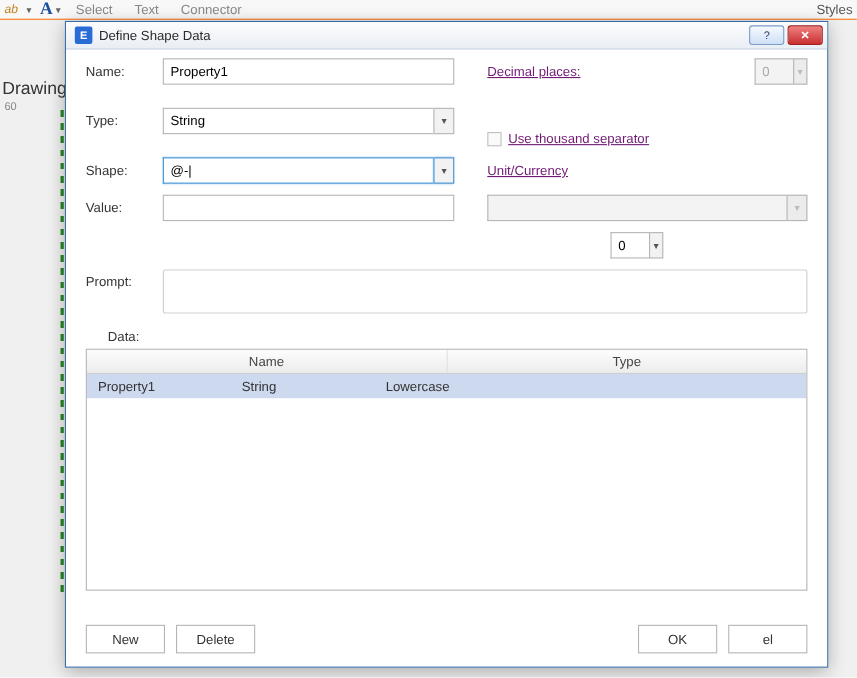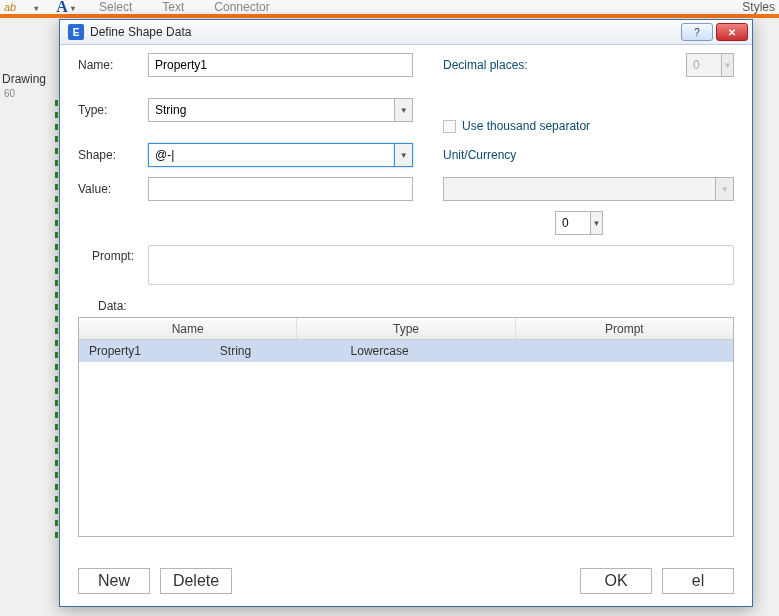--- a/index.html
+++ b/index.html
@@ -13,24 +13,24 @@
     height: 616px;
     overflow: hidden;
     position: relative;
   }
   
   .bg-toolbar {
     position: absolute;
     top: 0; left: 0; right: 0;
     height: 18px;
     background: #f8f8f8;
-    border-bottom: 4px solid #f97316;
-    display: flex;
-    align-items: center;
-    gap: 18px;
+    border-bottom: 1px solid #f97316;
+    display: flex;
+    align-items: center;
+    gap: 8px;
     padding-left: 4px;
     color: #666;
   }
   .bg-toolbar .tb-btn {
     padding: 0 6px;
     color: #888;
   }
   .bg-toolbar .styles {
     position: absolute;
     right: 4px;
@@ -54,21 +54,21 @@
     color: #c08020;
   }
   .bg-left {
     position: absolute;
     left: 0;
     top: 70px;
     width: 55px;
     color: #555;
   }
   .bg-left .drawing-label {
-    font-size: 12px;
+    font-size: 16px;
     color: #333;
     padding: 2px;
   }
   .bg-left .num60 {
     font-size: 10px;
     color: #888;
     padding-left: 4px;
   }
   .bg-ruler {
     position: absolute;
@@ -148,21 +148,22 @@
   .form-grid {
     display: grid;
     grid-template-columns: 70px 265px 30px 160px 1fr;
     row-gap: 10px;
     align-items: center;
   }
   .form-label {
     color: #333;
   }
   .form-label.disabled {
-    color: #0c4a6e;
+    color: #701a75;
+    text-decoration: underline;
   }
   .text-input {
     height: 24px;
     border: 1px solid #b5b5b5;
     padding: 0 6px;
     font-size: 12px;
     background: #fff;
     width: 100%;
   }
   .combo {
@@ -212,21 +213,20 @@
     grid-column: 4 / 6;
   }
   .small-combo {
     width: 48px;
   }
   .spacer-col { }
   .prompt-row {
     margin-top: 10px;
     display: flex;
     align-items: flex-start;
-    text-align: center;
   }
   .prompt-row .form-label {
     width: 70px;
     padding-top: 4px;
   }
   .prompt-textarea {
     flex: 1;
     height: 40px;
     border: 1px solid #cfcfcf;
     border-radius: 2px;
@@ -273,21 +273,21 @@
     margin-top: 12px;
     display: flex;
     gap: 10px;
   }
   .button-bar .spacer { flex: 1; }
   .btn {
     min-width: 72px;
     height: 26px;
     background: #fff;
     border: 1px solid #b5b5b5;
-    font-size: 16px;
+    font-size: 12px;
     color: #333;
     display: flex;
     align-items: center;
     justify-content: center;
     margin-top: 19px;
   }
 </style>
 </head>
 <body>
 
@@ -365,21 +365,20 @@
     <div class="prompt-row">
       <div class="form-label">Prompt:</div>
       <div class="prompt-textarea"></div>
     </div>
 
     <div class="data-label form-label">Data:</div>
     <div class="data-table">
       <div class="thead">
         <div class="th">Name</div>
         <div class="th">Type</div>
-        <div class="th">Prompt</div>
       </div>
       <div class="trow">
         <div class="td">Property1</div>
         <div class="td">String</div>
         <div class="td">Lowercase</div>
         <div class="td"></div>
         <div class="td"></div>
       </div>
     </div>
 

